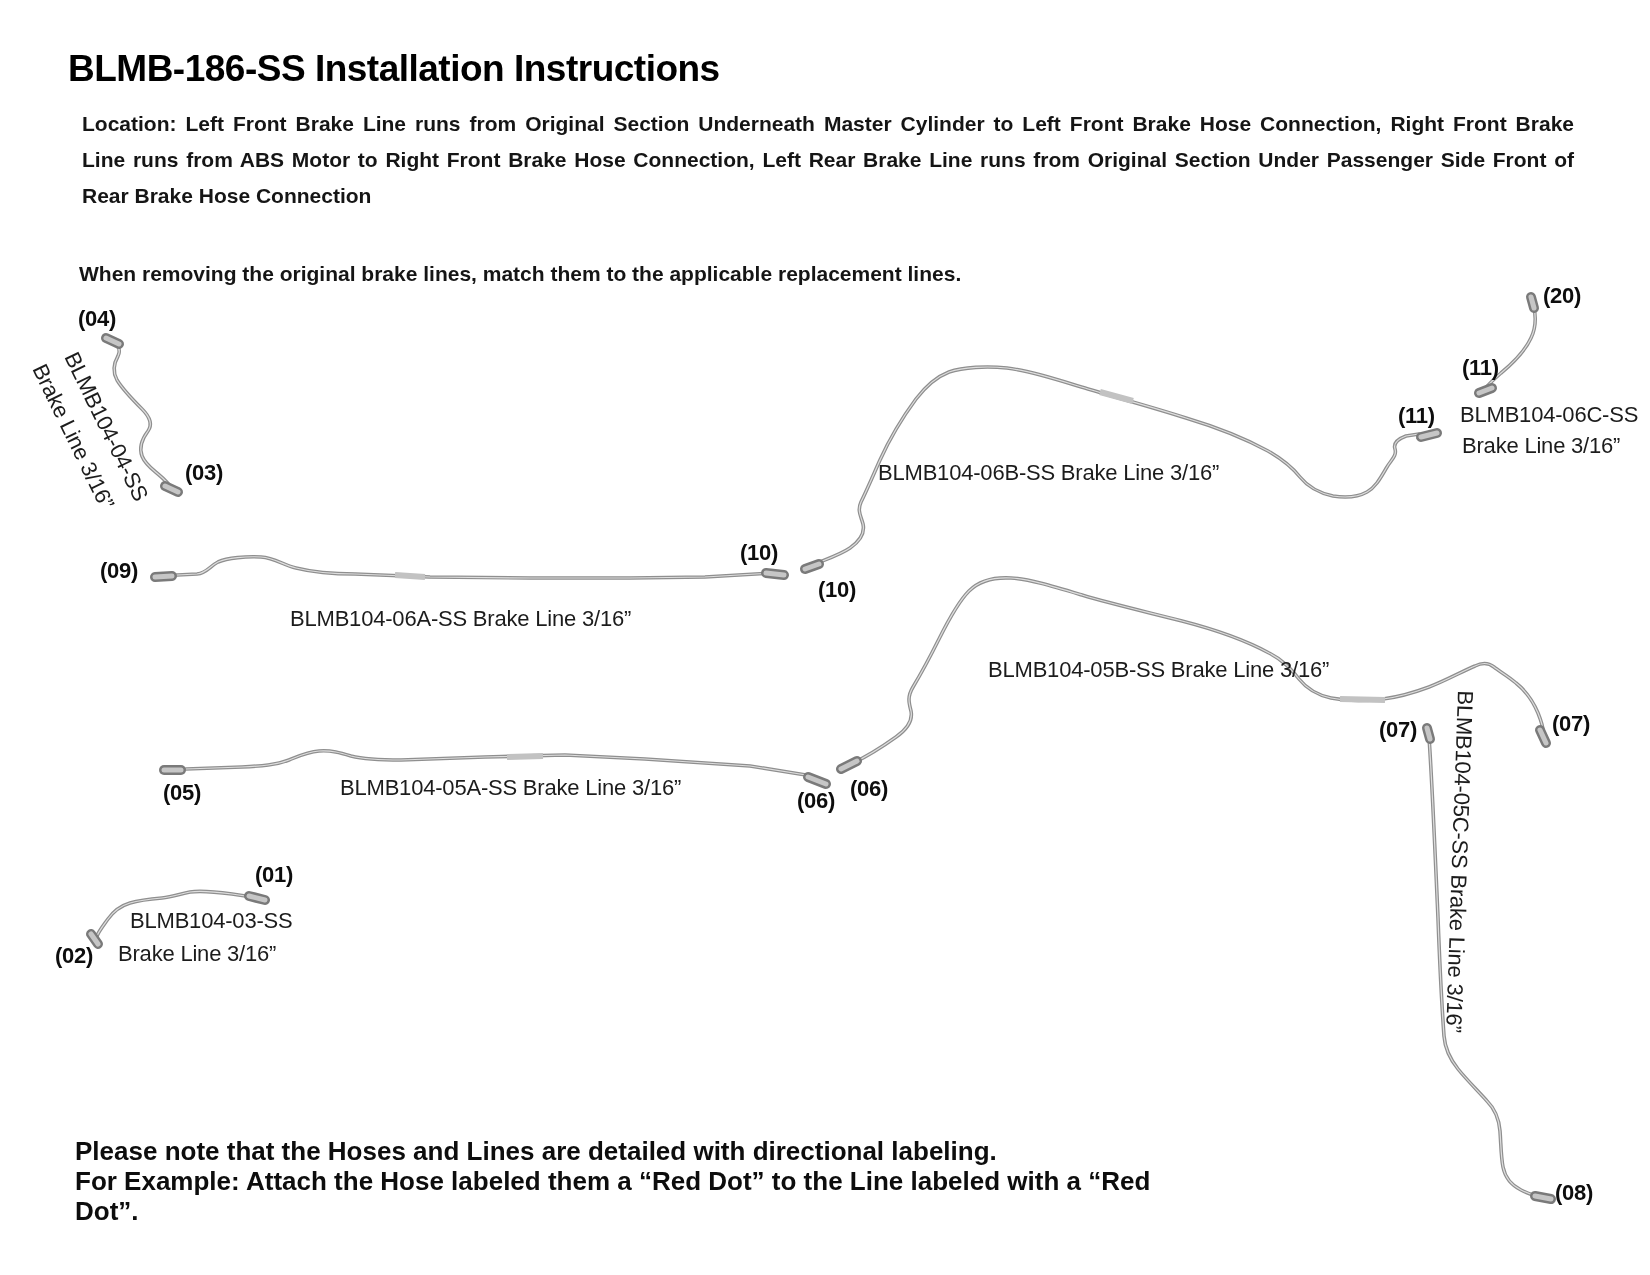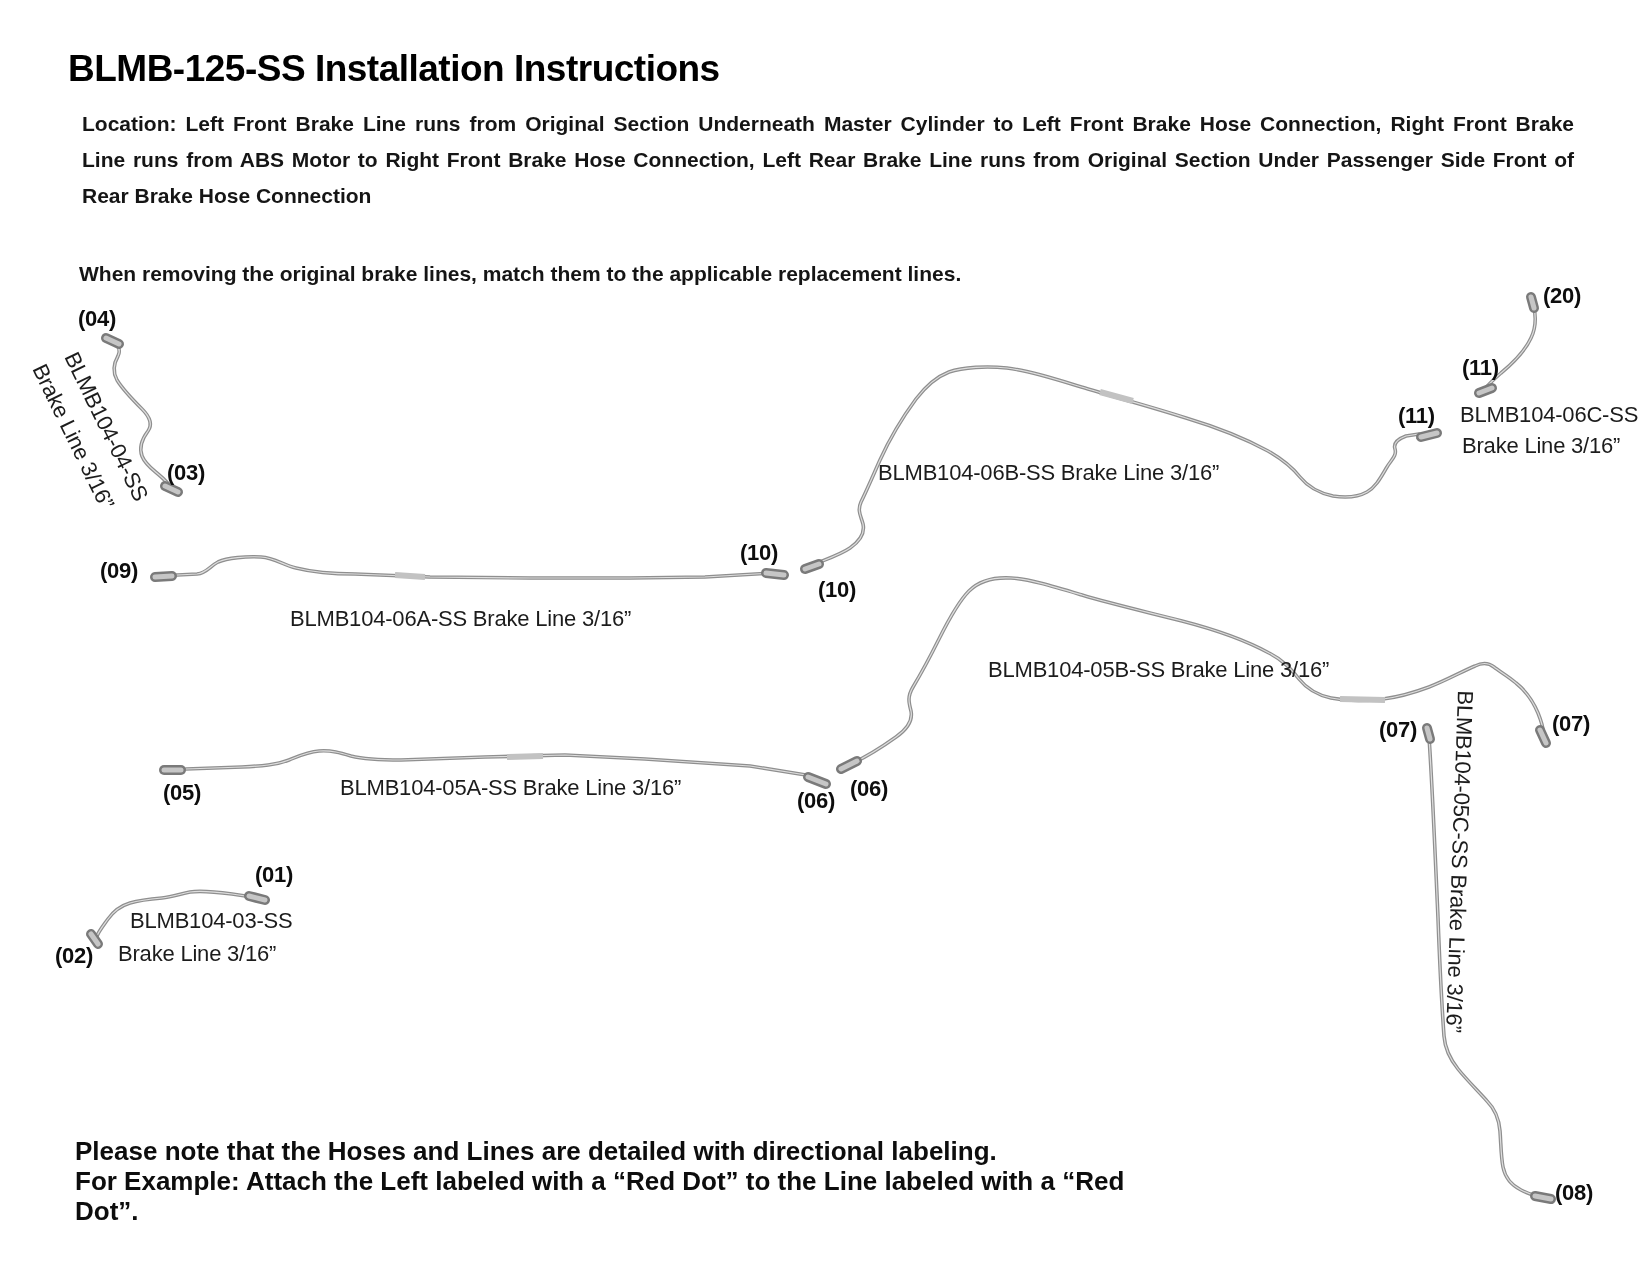--- a/index.html
+++ b/index.html
@@ -42,21 +42,21 @@
   svg.diagram{position:absolute;left:0;top:0;}
   .tube{fill:none;stroke:#8f8f8f;stroke-width:3.6;stroke-linecap:round;stroke-linejoin:round;}
   .tube-hi{fill:none;stroke:#dedede;stroke-width:1.2;stroke-linecap:round;stroke-linejoin:round;}
   .fit{stroke:#7a7a7a;stroke-width:10;stroke-linecap:round;}
   .fit-hi{stroke:#c6c6c6;stroke-width:5;stroke-linecap:round;}
   .sleeve{stroke:#c2c2c2;stroke-width:6;stroke-linecap:butt;}
 </style>
 </head>
 <body>
 
-<div class="title">BLMB-125-SS Installation Instructions</div>
+<div class="title">BLMB-186-SS Installation Instructions</div>
 
 <div class="para">
   <div class="para-line jl">Location: Left Front Brake Line runs from Original Section Underneath Master Cylinder to Left Front Brake Hose Connection, Right Front Brake</div>
   <div class="para-line jl">Line runs from ABS Motor to Right Front Brake Hose Connection, Left Rear Brake Line runs from Original Section Under Passenger Side Front of</div>
   <div class="para-line">Rear Brake Hose Connection</div>
 </div>
 
 <div class="match-note">When removing the original brake lines, match them to the applicable replacement lines.</div>
 
 <svg class="diagram" width="1650" height="1275" viewBox="0 0 1650 1275">
@@ -132,21 +132,21 @@
     <path class="tube" d="M252,897 L232,894 C217,892 202,890 190,892 C180,894 172,897 162,898 C150,899 140,900 130,903 C120,906 113,912 108,919 C103,926 99,931 97,936"></path>
     <path class="tube-hi" d="M252,897 L232,894 C217,892 202,890 190,892 C180,894 172,897 162,898 C150,899 140,900 130,903 C120,906 113,912 108,919 C103,926 99,931 97,936"></path>
     <line class="fit" x1="249" y1="896" x2="265" y2="900"></line>
     <line class="fit-hi" x1="249" y1="896" x2="265" y2="900"></line>
     <line class="fit" x1="91" y1="934" x2="98" y2="944"></line>
     <line class="fit-hi" x1="91" y1="934" x2="98" y2="944"></line>
   </g>
 </svg>
 
 <div class="num" style="left:78px;top:306px;">(04)</div>
-<div class="num" style="left:167px;top:460px;">(03)</div>
+<div class="num" style="left:185px;top:460px;">(03)</div>
 <div class="cap rot64" style="left:82px;top:348px;">BLMB104-04-SS</div>
 <div class="cap rot64" style="left:50px;top:360px;">Brake Line 3/16”</div>
 
 <div class="num" style="left:100px;top:558px;">(09)</div>
 <div class="num" style="left:740px;top:540px;">(10)</div>
 <div class="cap" style="left:290px;top:606px;">BLMB104-06A-SS Brake Line 3/16”</div>
 
 <div class="num" style="left:818px;top:577px;">(10)</div>
 <div class="num" style="left:1398px;top:403px;">(11)</div>
 <div class="cap" style="left:878px;top:460px;">BLMB104-06B-SS Brake Line 3/16”</div>
@@ -168,14 +168,14 @@
 <div class="num" style="left:1555px;top:1180px;">(08)</div>
 <div class="cap vert" style="left:1452px;top:690px;">BLMB104-05C-SS Brake Line 3/16”</div>
 
 <div class="num" style="left:255px;top:862px;">(01)</div>
 <div class="num" style="left:55px;top:943px;">(02)</div>
 <div class="cap" style="left:118px;top:908px;margin-left:12px;">BLMB104-03-SS</div>
 <div class="cap" style="left:118px;top:941px;">Brake Line 3/16”</div>
 
 <div class="footer-note">
   <div>Please note that the Hoses and Lines are detailed with directional labeling.</div>
-  <div>For Example: Attach the Left labeled with a “Red Dot” to the Line labeled with a “Red Dot”.</div>
+  <div>For Example: Attach the Hose labeled them a “Red Dot” to the Line labeled with a “Red Dot”.</div>
 </div>
 
 </body></html>

